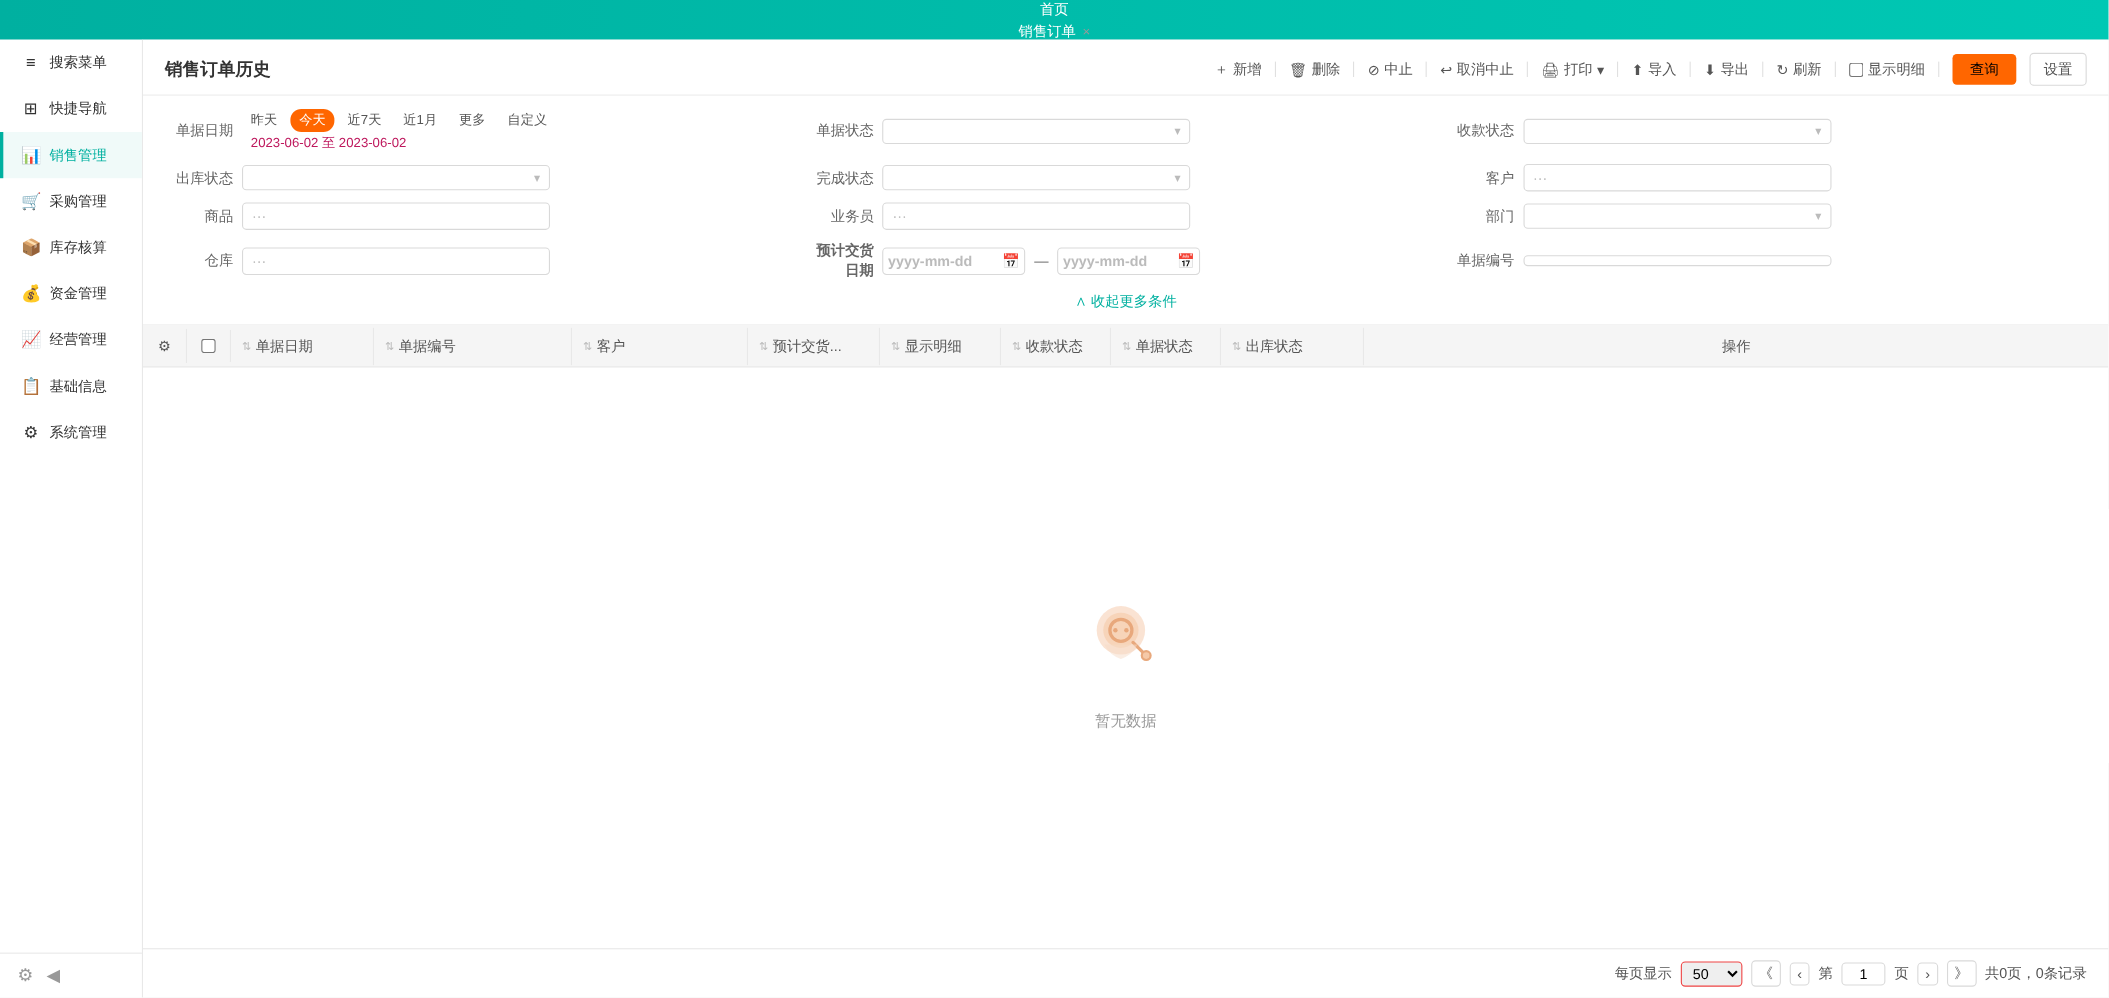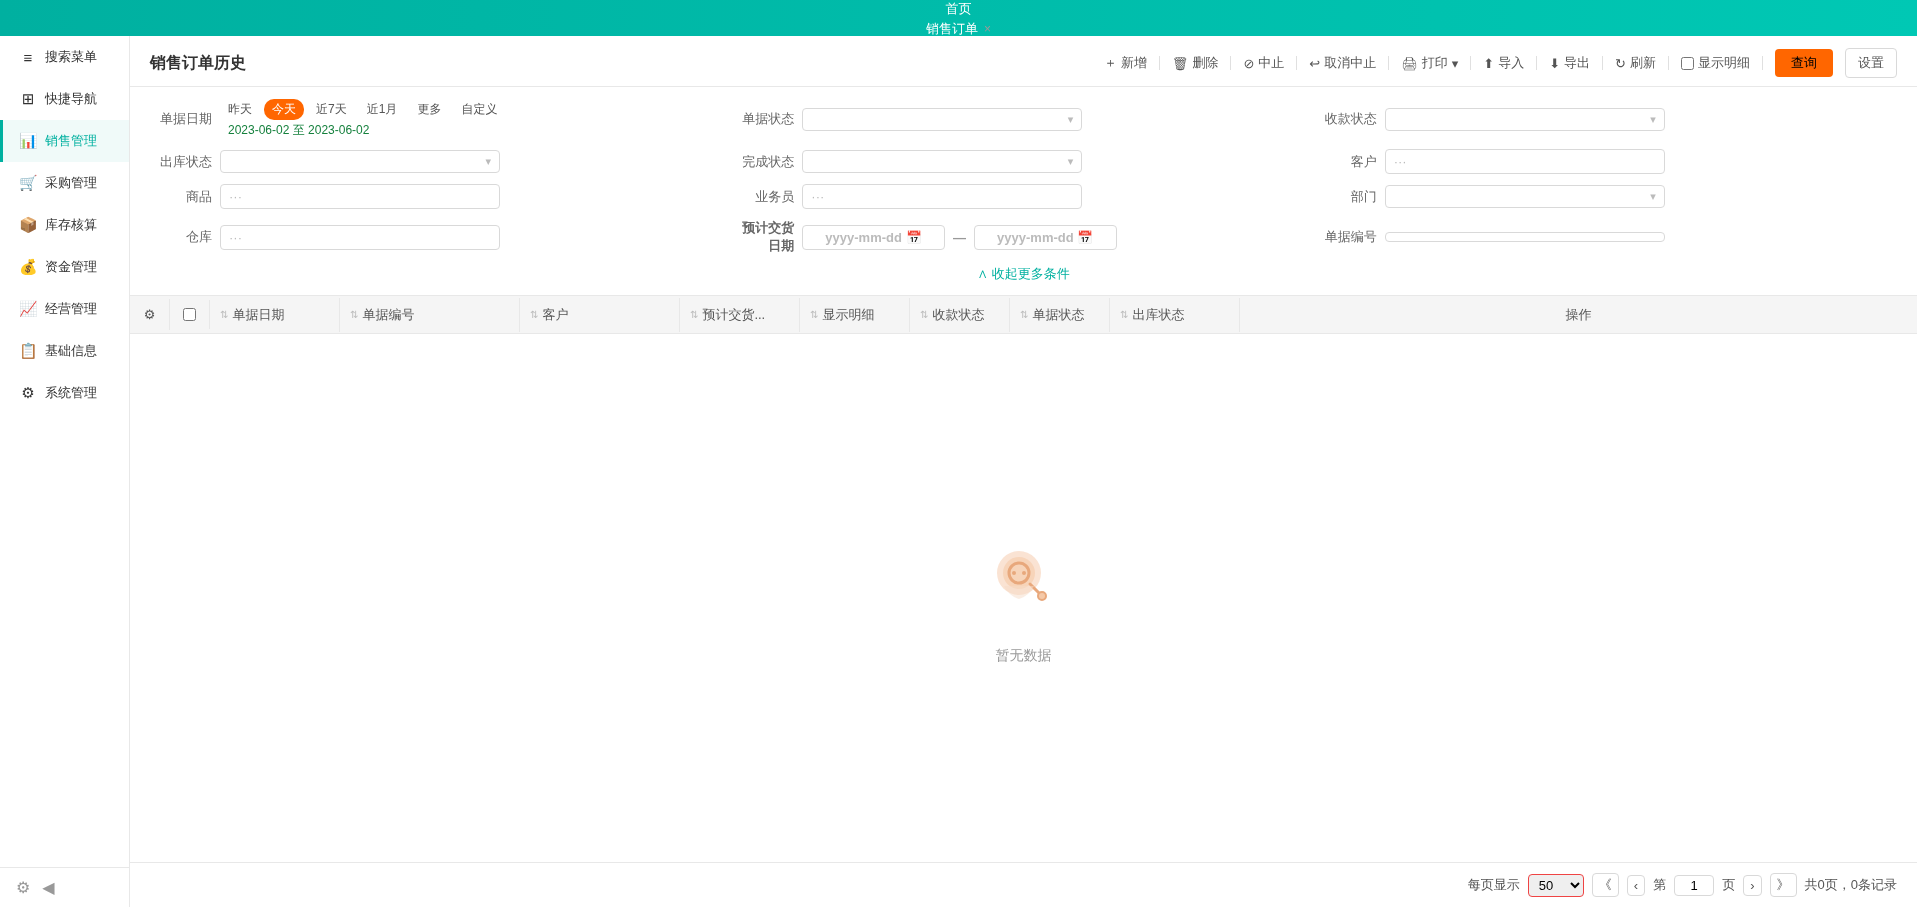--- a/index.html
+++ b/index.html
@@ -175,21 +175,21 @@
       cursor: pointer;
       font-size: 12px;
       color: #555;
     }
     .date-tab.active {
       background: #ff6600;
       color: #fff;
     }
     .date-range {
       font-size: 12px;
-      color: #15803d;
+      color: #be185d;
       margin-left: 8px;
     }
     .select-control {
       border: 1px solid #d9d9d9;
       border-radius: 4px;
       padding: 4px 8px;
       display: flex;
       align-items: center;
       justify-content: space-between;
       cursor: pointer;
@@ -207,21 +207,21 @@
       min-width: 180px;
       color: #bbb;
       font-size: 13px;
       display: flex;
       align-items: center;
       gap: 4px;
     }
     .date-input {
       border: 1px solid #d9d9d9;
       border-radius: 4px;
-      padding: 4px 22px;
+      padding: 4px 4px;
       background: #fff;
       min-width: 130px;
       color: #bbb;
       font-size: 13px;
       display: flex;
       align-items: center;
       gap: 4px;
       cursor: pointer;
     }
     .date-sep { color: #999; margin: 0 4px; }

